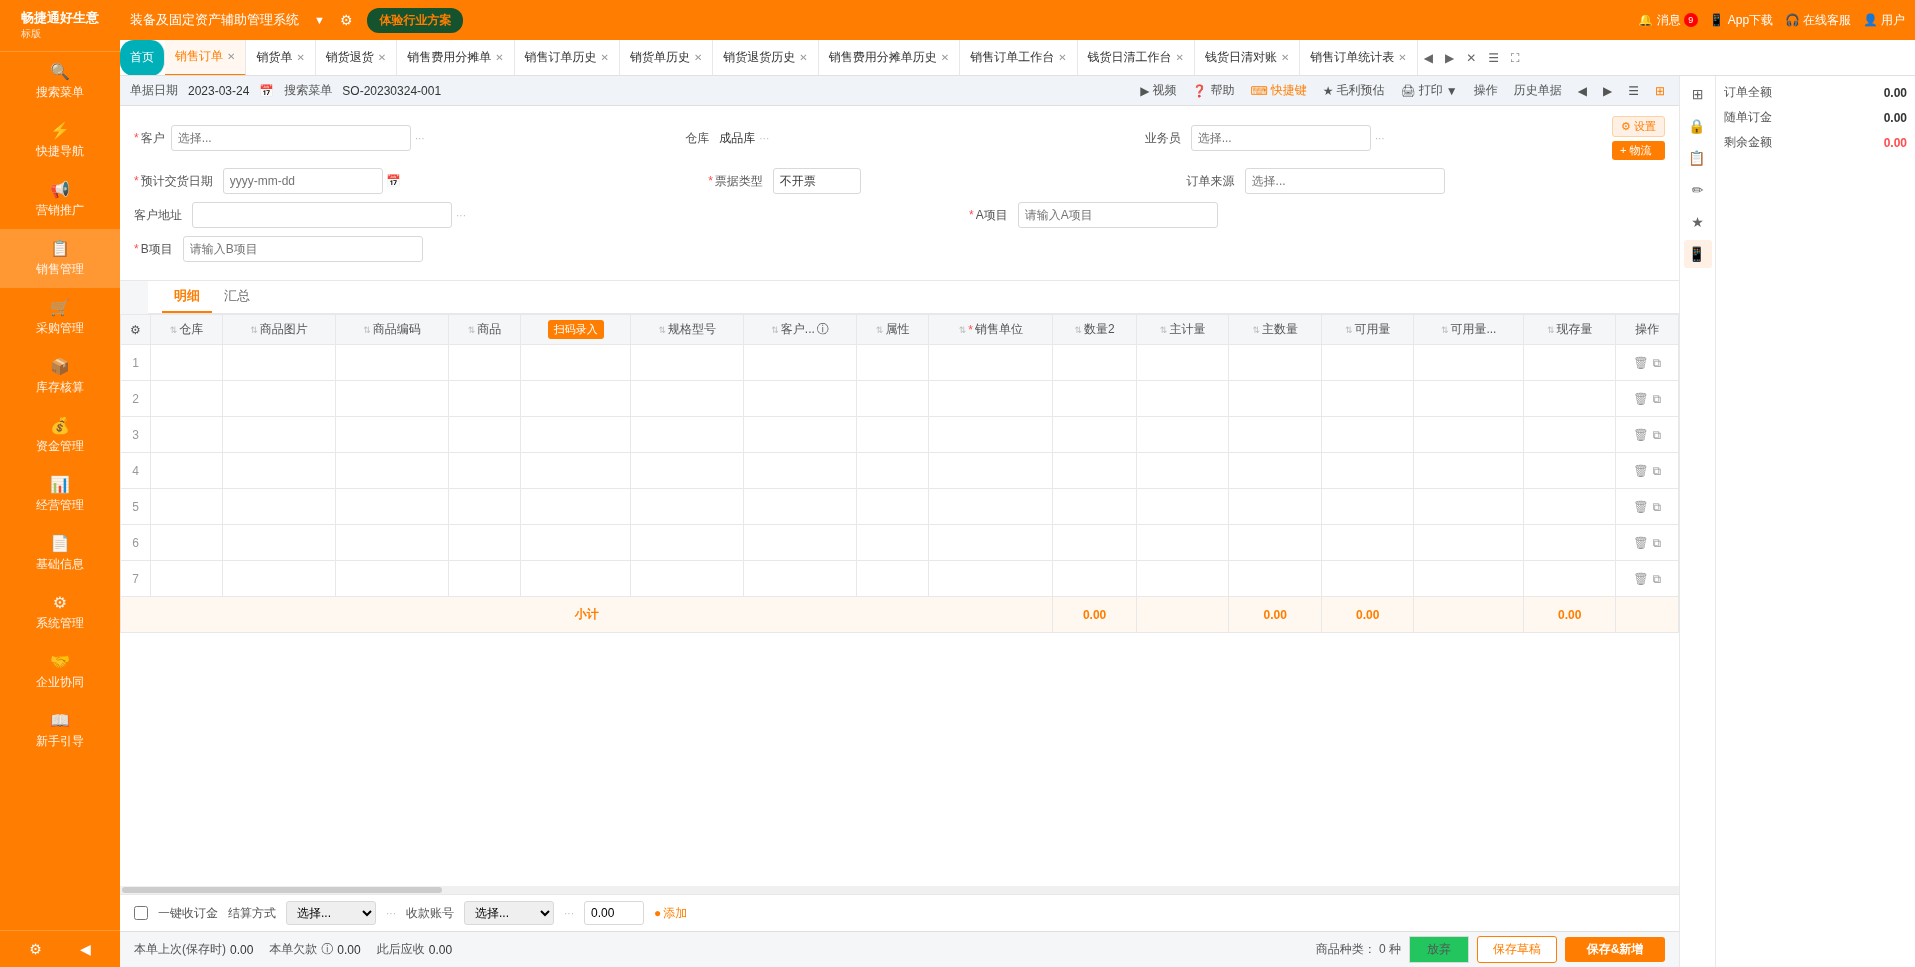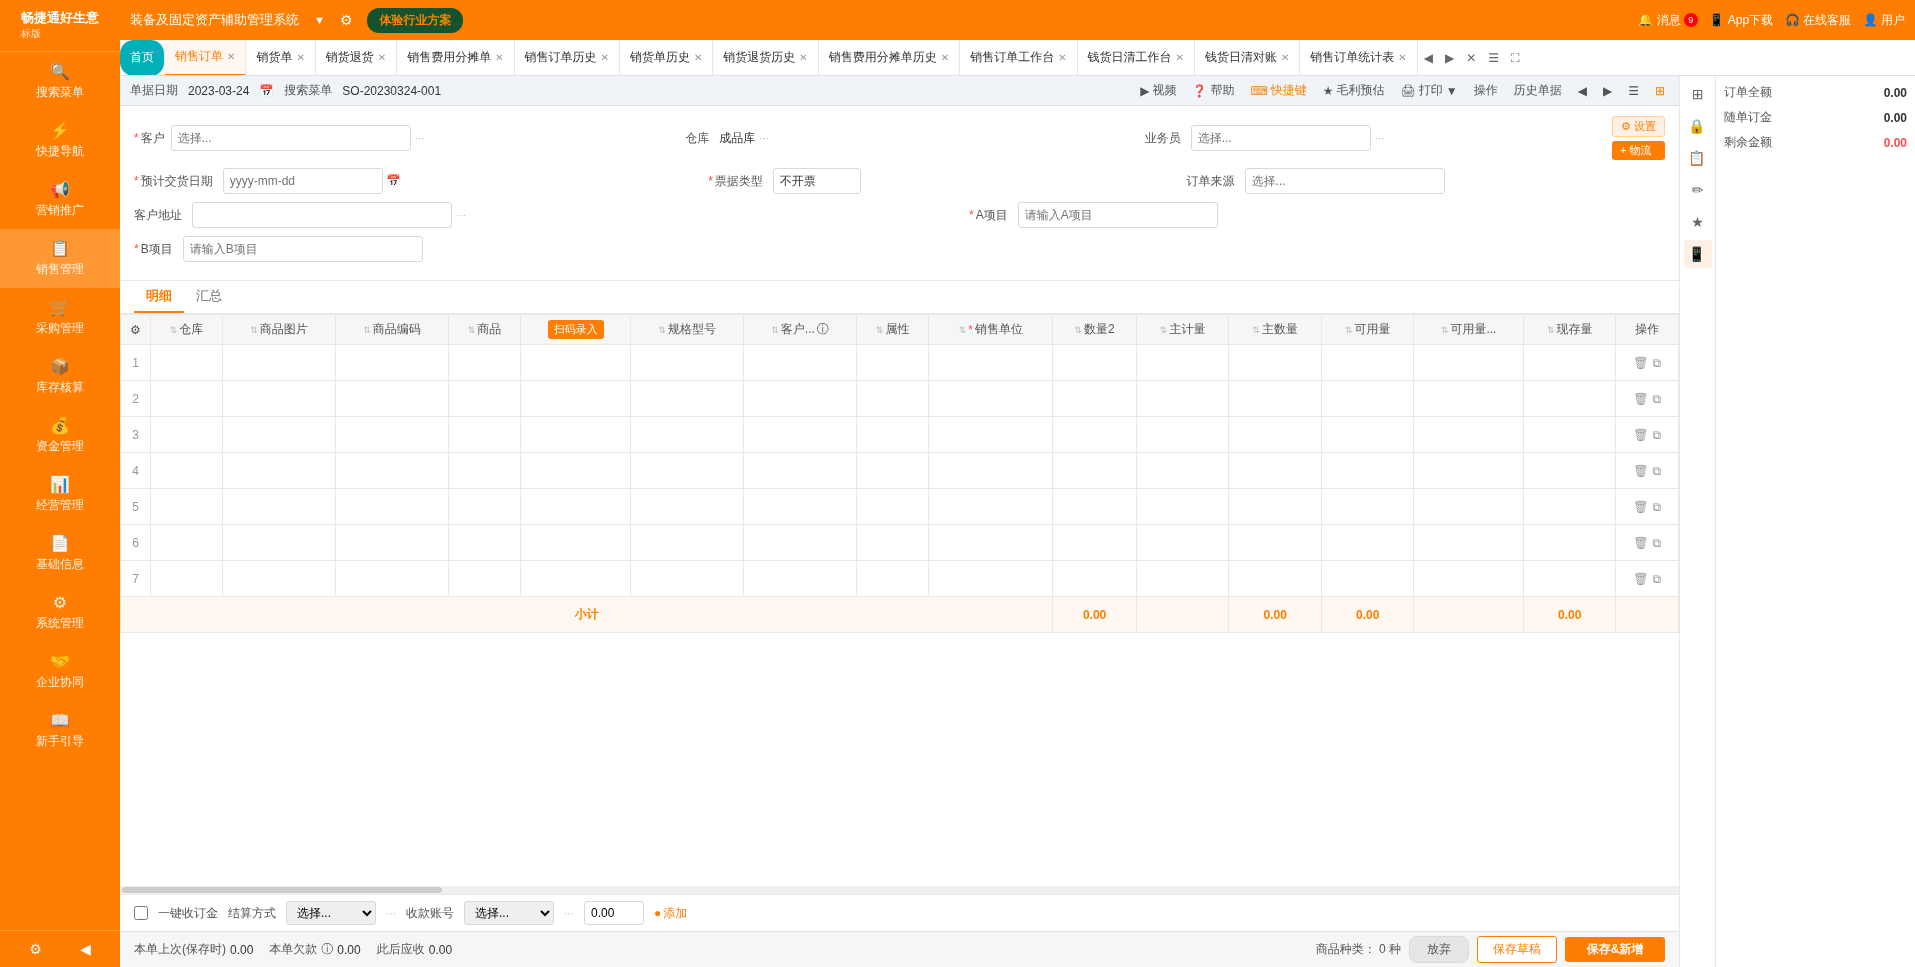--- a/index.html
+++ b/index.html
@@ -211,20 +211,21 @@
       position: relative;
     }
 
     
     .subtabs {
       background: white;
       border-bottom: 1px solid #e8e8e8;
       display: flex;
       align-items: flex-end;
       padding: 0 14px;
+      margin-left: 28px;
     }
     .subtab {
       padding: 6px 12px;
       cursor: pointer;
       font-size: 13px;
       color: #666;
       border-bottom: 2px solid transparent;
     }
     .subtab.active { color: #ff7d00; border-bottom: 2px solid #ff7d00; font-weight: bold; }
 
@@ -334,22 +335,22 @@
       display: flex;
       justify-content: space-between;
       align-items: center;
       font-size: 12px;
     }
     .right-label { color: #555; }
     .right-value { color: #333; font-weight: bold; }
     .btn-discard {
       flex: 1;
       border: 1px solid #d9d9d9;
-      background: #e5e5e5;
-      border-radius: 8px;
+      background: #22c55e;
+      border-radius: 1px;
       padding: 6px 0;
       cursor: pointer;
       color: #555;
       font-size: 12px;
     }
     .btn-save {
       flex: 1;
       border: 1px solid #ff7d00;
       background: white;
       border-radius: 3px;

